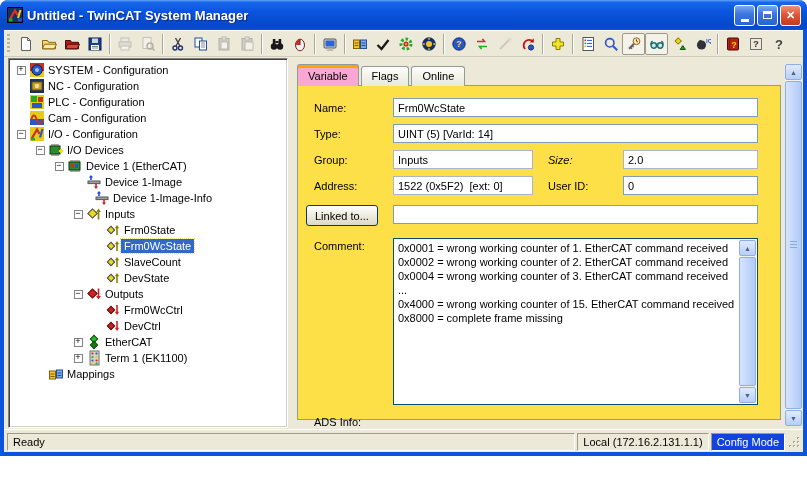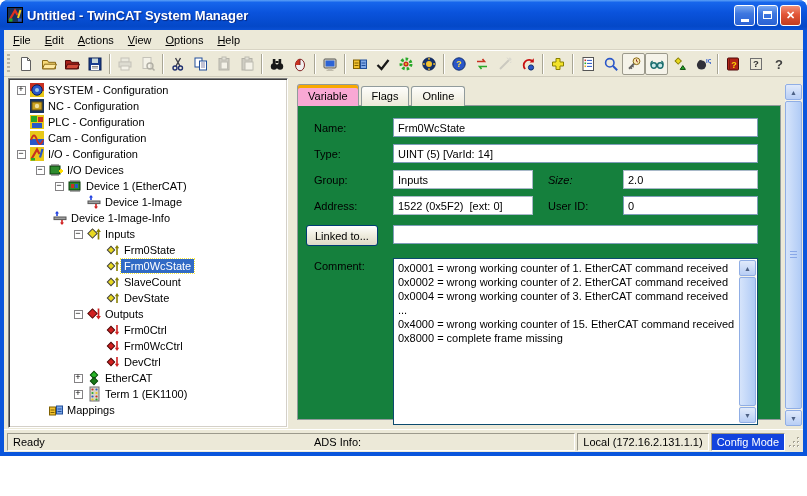--- a/index.html
+++ b/index.html
@@ -60,21 +60,21 @@
 
   
   .right-panel { flex:1; position:relative; margin-left:7px; min-width:0; }
   .tabs { position:absolute; top:6px; left:2px; display:flex; z-index:3; }
   .tab { height:20px; margin-right:2px; padding:3px 10px 0; border:1px solid #919B9C; border-bottom:none;
       border-radius:3px 3px 0 0; background:linear-gradient(180deg,#FDFDFB, #ECE9D8);
       position:relative; top:2px; }
   .tab.active { top:0; height:22px; background:#f9a8d4; z-index:4;
       box-shadow:inset 0 3px #F8A900; padding-top:5px; }
   .tab-page { position:absolute; left:2px; right:22px; top:27px; bottom:8px;
-      border:1px solid #919B9C; background:#15803d; z-index:2;padding-left:8px; }
+      border:1px solid #919B9C; background:#fde047; z-index:2;padding-left:8px; }
   .fld-label { position:absolute; left:16px; }
   .xp-input { position:absolute; height:19px; border:1px solid #7F9DB9; background:#fff;
       font:11px "Liberation Sans",sans-serif; padding:2px 4px; color:#000; }
   .xp-input.soft { border-color:#A8B8C8; }
   .xp-btn { position:absolute; height:21px; border:1px solid #003C74; border-radius:3px;
       background:linear-gradient(180deg,#FFFFFF,#F0EEE0 45%,#DDD9C8 100%);
       font:11px "Liberation Sans",sans-serif; padding:0 8px; }
   .comment-box { position:absolute; border:1px solid #0c4a6e; background:#fff; overflow:hidden; }
   .comment-text { position:absolute; inset:2px 19px 2px 4px; white-space:pre-wrap; line-height:14px; }
 
@@ -117,28 +117,20 @@
         <span class="glyph-min"></span>
       </span>
     <span class="winbtn">
         <span class="glyph-max"></span>
       </span>
     <span class="winbtn close">✕</span>
   </div>
 
   <div class="client">
 
-    <div class="menubar">
-        <div class="menu-item">File</div>
-        <div class="menu-item">Edit</div>
-        <div class="menu-item">Actions</div>
-        <div class="menu-item">View</div>
-        <div class="menu-item">Options</div>
-        <div class="menu-item">Help</div>
-      </div>
 
     <div class="toolbar">
       <span class="tb-grip"></span>
       <span id="tb-items" style="display:flex;align-items:center;">
           <span class="tb-btn">
             <span class="icon">
               <svg viewBox="0 0 16 16" width="16" height="16">
                 <path d="M3.5 1.5h6l3 3v10h-9z" fill="#fff" stroke="#606060"></path>
                 <path d="M9.5 1.5v3h3" fill="none" stroke="#606060"></path>
               </svg>
@@ -521,21 +513,21 @@
               <svg viewBox="0 0 16 16" width="16" height="16">
                 <rect x="2" y="7" width="12" height="2.6" fill="#A0A0A0" stroke="#555"></rect>
                 <path d="M5 6V2.5" stroke="#2040E0" stroke-width="1.6"></path>
                 <path d="M5 1l-2 2.6h4z" fill="#2040E0"></path>
                 <path d="M10 10v3.5" stroke="#D02020" stroke-width="1.6"></path>
                 <path d="M10 15l2-2.6H8z" fill="#D02020"></path>
               </svg>
             </span>
             <span class="tree-label">Device 1-Image</span>
           </div>
-          <div class="tree-row" style="padding-left: 27px;">
+          <div class="tree-row" style="padding-left: 69px;">
             <span class="slot"></span>
             <span class="icon">
               <svg viewBox="0 0 16 16" width="16" height="16">
                 <rect x="2" y="7" width="12" height="2.6" fill="#A0A0A0" stroke="#555"></rect>
                 <path d="M5 6V2.5" stroke="#2040E0" stroke-width="1.6"></path>
                 <path d="M5 1l-2 2.6h4z" fill="#2040E0"></path>
                 <path d="M10 10v3.5" stroke="#D02020" stroke-width="1.6"></path>
                 <path d="M10 15l2-2.6H8z" fill="#D02020"></path>
               </svg>
             </span>
@@ -603,31 +595,20 @@
               <span class="expander">−</span>
             </span>
             <span class="icon">
               <svg viewBox="0 0 16 16" width="16" height="16">
                 <rect x="3.2" y="4.2" width="6.6" height="6.6" transform="rotate(45 6.5 7.5)" fill="#D02020" stroke="#500808"></rect>
                 <path d="M12.5 2.5v9" stroke="#D02020" stroke-width="1.7"></path>
                 <path d="M12.5 13.5l-2.4-3.4h4.8z" fill="#D02020"></path>
               </svg>
             </span>
             <span class="tree-label">Outputs</span>
-          </div>
-          <div class="tree-row" style="padding-left: 80px;">
-            <span class="slot"></span>
-            <span class="icon">
-              <svg viewBox="0 0 16 16" width="16" height="16">
-                <rect x="3.4" y="5.4" width="5.2" height="5.2" transform="rotate(45 6 8)" fill="#D02020" stroke="#500808"></rect>
-                <path d="M12 3v8" stroke="#D02020" stroke-width="1.6"></path>
-                <path d="M12 13l-2.2-3.2h4.4z" fill="#D02020"></path>
-              </svg>
-            </span>
-            <span class="tree-label">Frm0Ctrl</span>
           </div>
           <div class="tree-row" style="padding-left: 80px;">
             <span class="slot"></span>
             <span class="icon">
               <svg viewBox="0 0 16 16" width="16" height="16">
                 <rect x="3.4" y="5.4" width="5.2" height="5.2" transform="rotate(45 6 8)" fill="#D02020" stroke="#500808"></rect>
                 <path d="M12 3v8" stroke="#D02020" stroke-width="1.6"></path>
                 <path d="M12 13l-2.2-3.2h4.4z" fill="#D02020"></path>
               </svg>
             </span>

